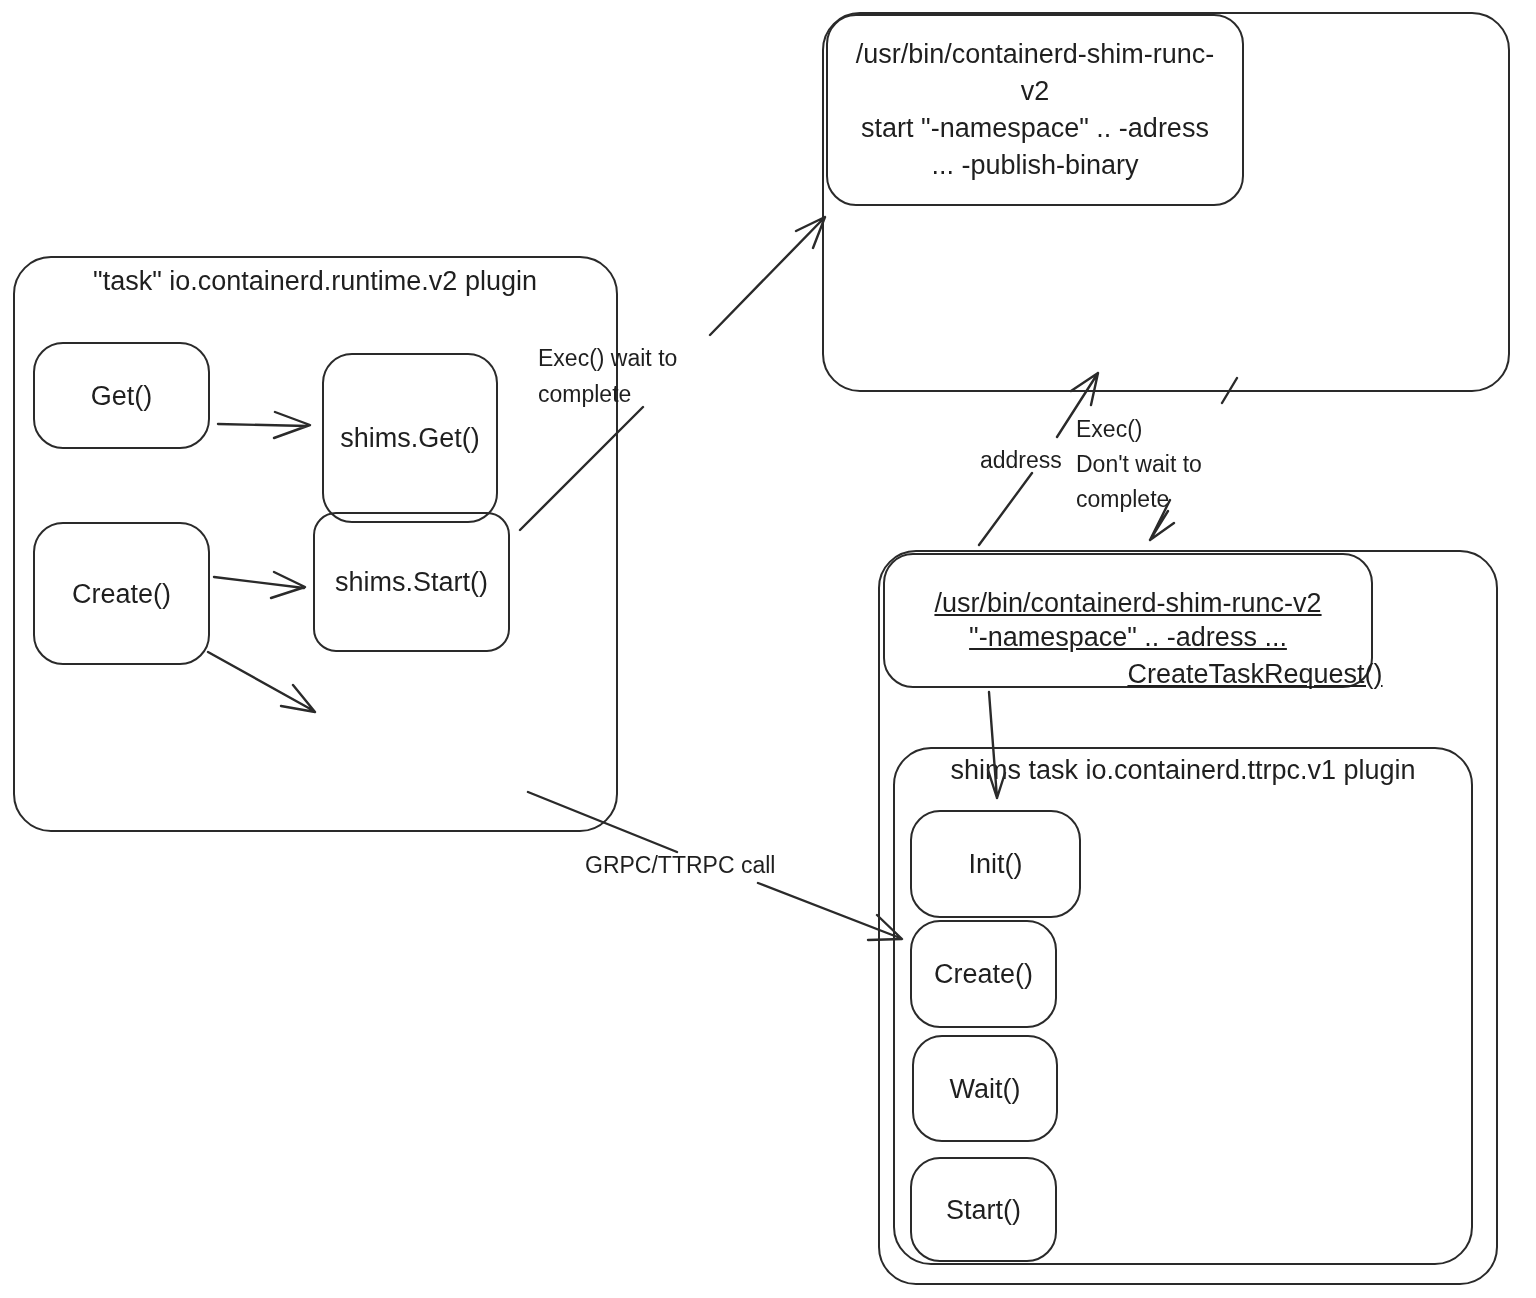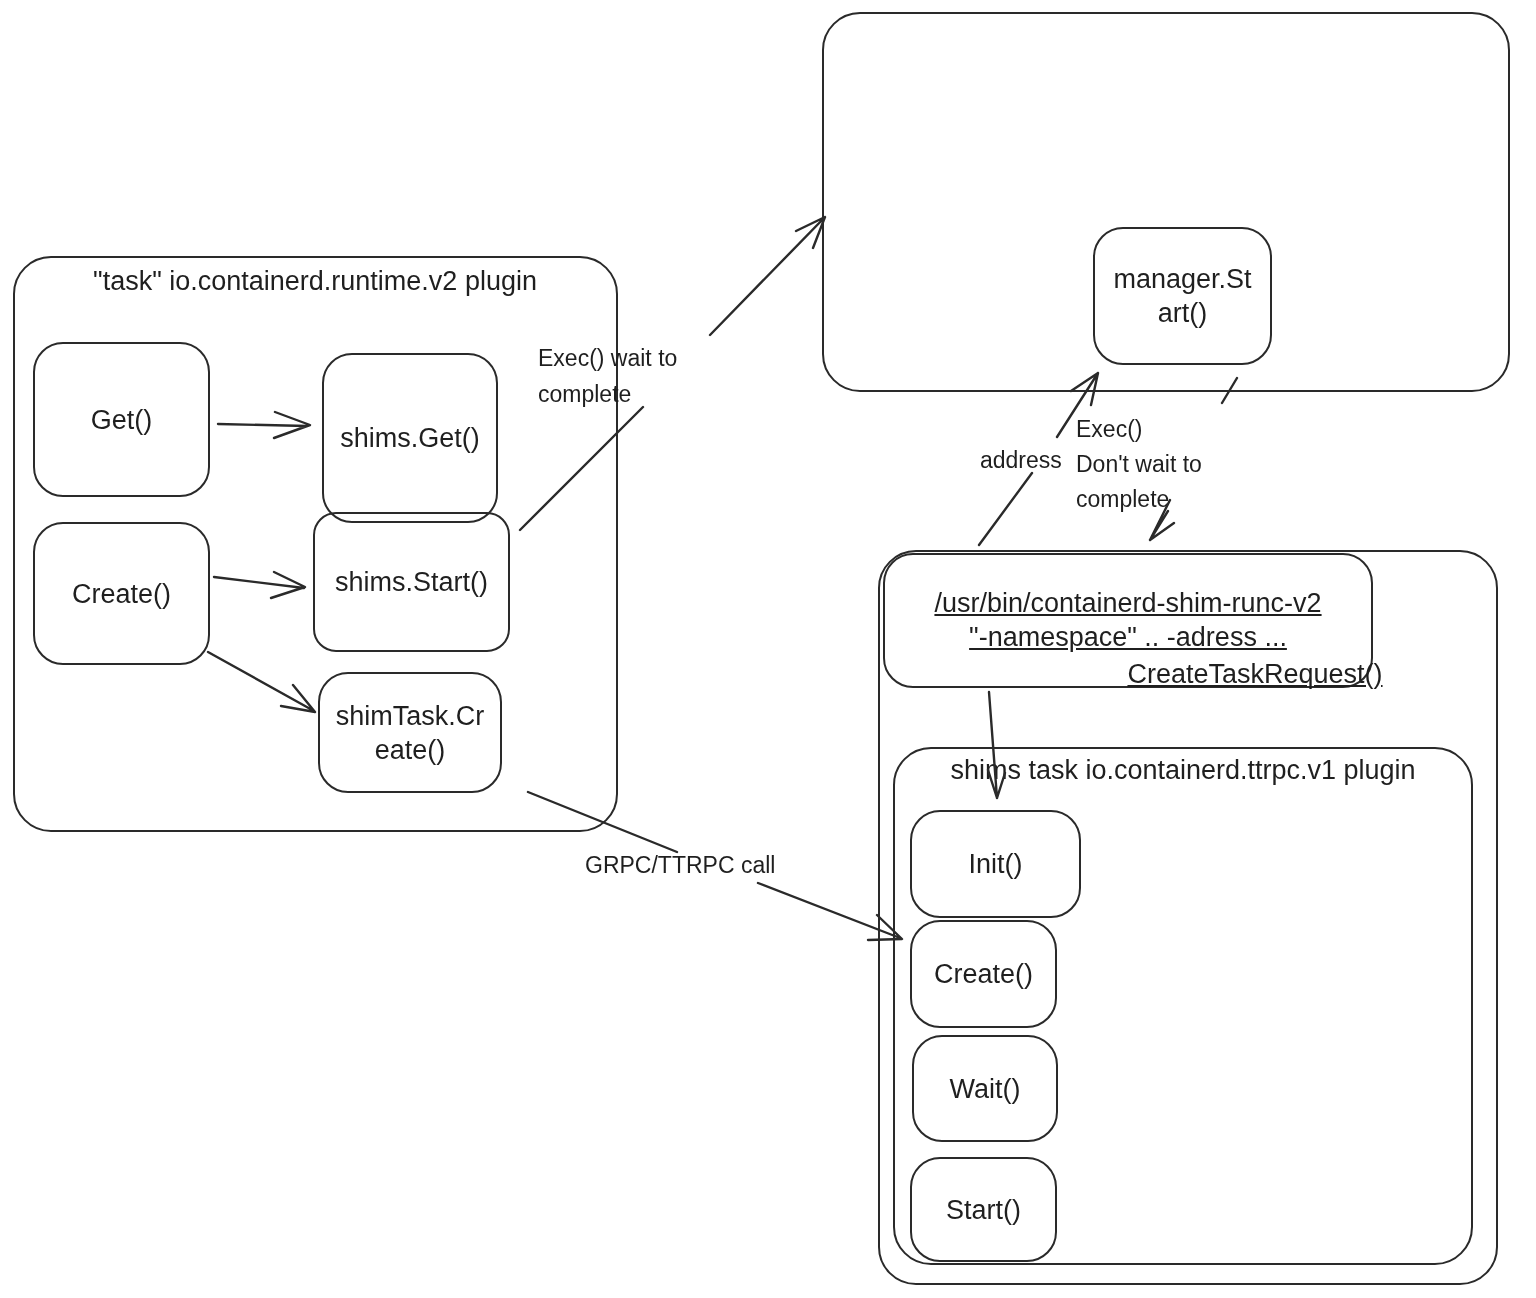--- a/index.html
+++ b/index.html
@@ -59,48 +59,46 @@
   }
 </style>
 </head>
 <body>
 
 <div id="canvas">
 
   <div class="box container-box" style="left:13px;top:256px;width:605px;height:576px;"></div>
   <div class="title-label" style="left:35px;top:266px;width:560px;">"task" io.containerd.runtime.v2 plugin</div>
 
-  <div class="box node" style="left:33px;top:342px;width:177px;height:155px;">
+  <div class="box node" style="left:33px;top:342px;width:177px;height:107px;">
     <span>Get()</span>
   </div>
 
   <div class="box node" style="left:322px;top:353px;width:176px;height:170px;">
     <span>shims.Get()</span>
   </div>
 
   <div class="box node" style="left:33px;top:522px;width:177px;height:143px;">
     <span>Create()</span>
   </div>
 
   <div class="box node" style="left:313px;top:512px;width:197px;height:140px;border-radius:23px;">
     <span>shims.Start()</span>
   </div>
 
-  <div class="box node" style="left:318px;top:672px;width:184px;height:121px;">
-    <span class="ml">shimTask.Cr
-eate()</span>
-  </div>
 
   <div class="box container-box" style="left:822px;top:12px;width:688px;height:380px;"></div>
 
+  <div class="box node" style="left:826px;top:14px;width:418px;height:192px;">
+    <span class="ml" style="line-height:37px;">/usr/bin/containerd-shim-runc-
+v2
+start "-namespace" .. -adress
+... -publish-binary</span>
+  </div>
 
-  <div class="box node" style="left:1093px;top:227px;width:179px;height:138px;">
-    <span class="ml">manager.St
-art()</span>
-  </div>
 
   <div class="box container-box" style="left:878px;top:550px;width:620px;height:735px;"></div>
 
   <div class="box" style="left:883px;top:553px;width:490px;height:135px;"></div>
   <div class="cmd-text" style="left:890px;top:586px;width:476px;line-height:34px;">/usr/bin/containerd-shim-runc-v2
 "-namespace" .. -adress ...</div>
   <div class="cmd-text" style="left:1098px;top:656px;width:314px;text-align:center;">CreateTaskRequest()</div>
 
   <div class="box container-box" style="left:893px;top:747px;width:580px;height:518px;"></div>
   <div class="title-label" style="left:905px;top:755px;width:556px;">shims task io.containerd.ttrpc.v1 plugin</div>

